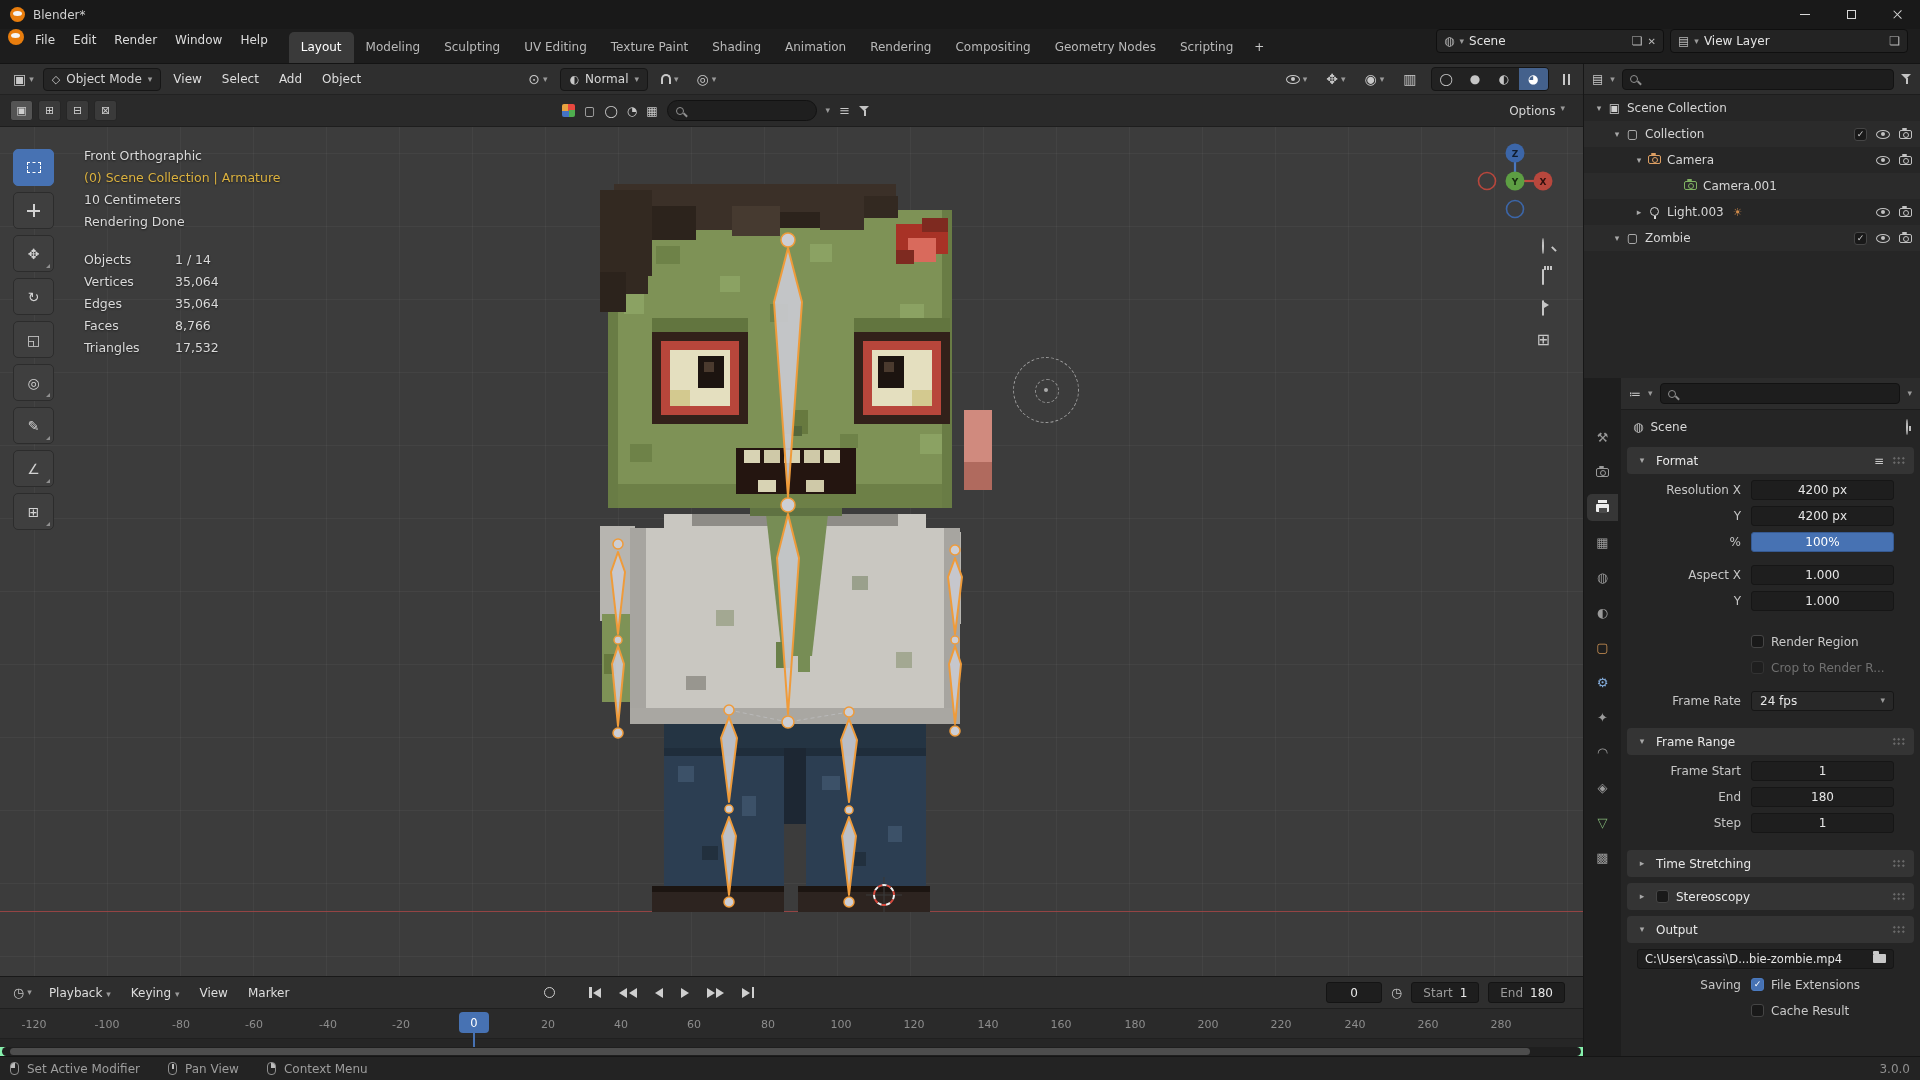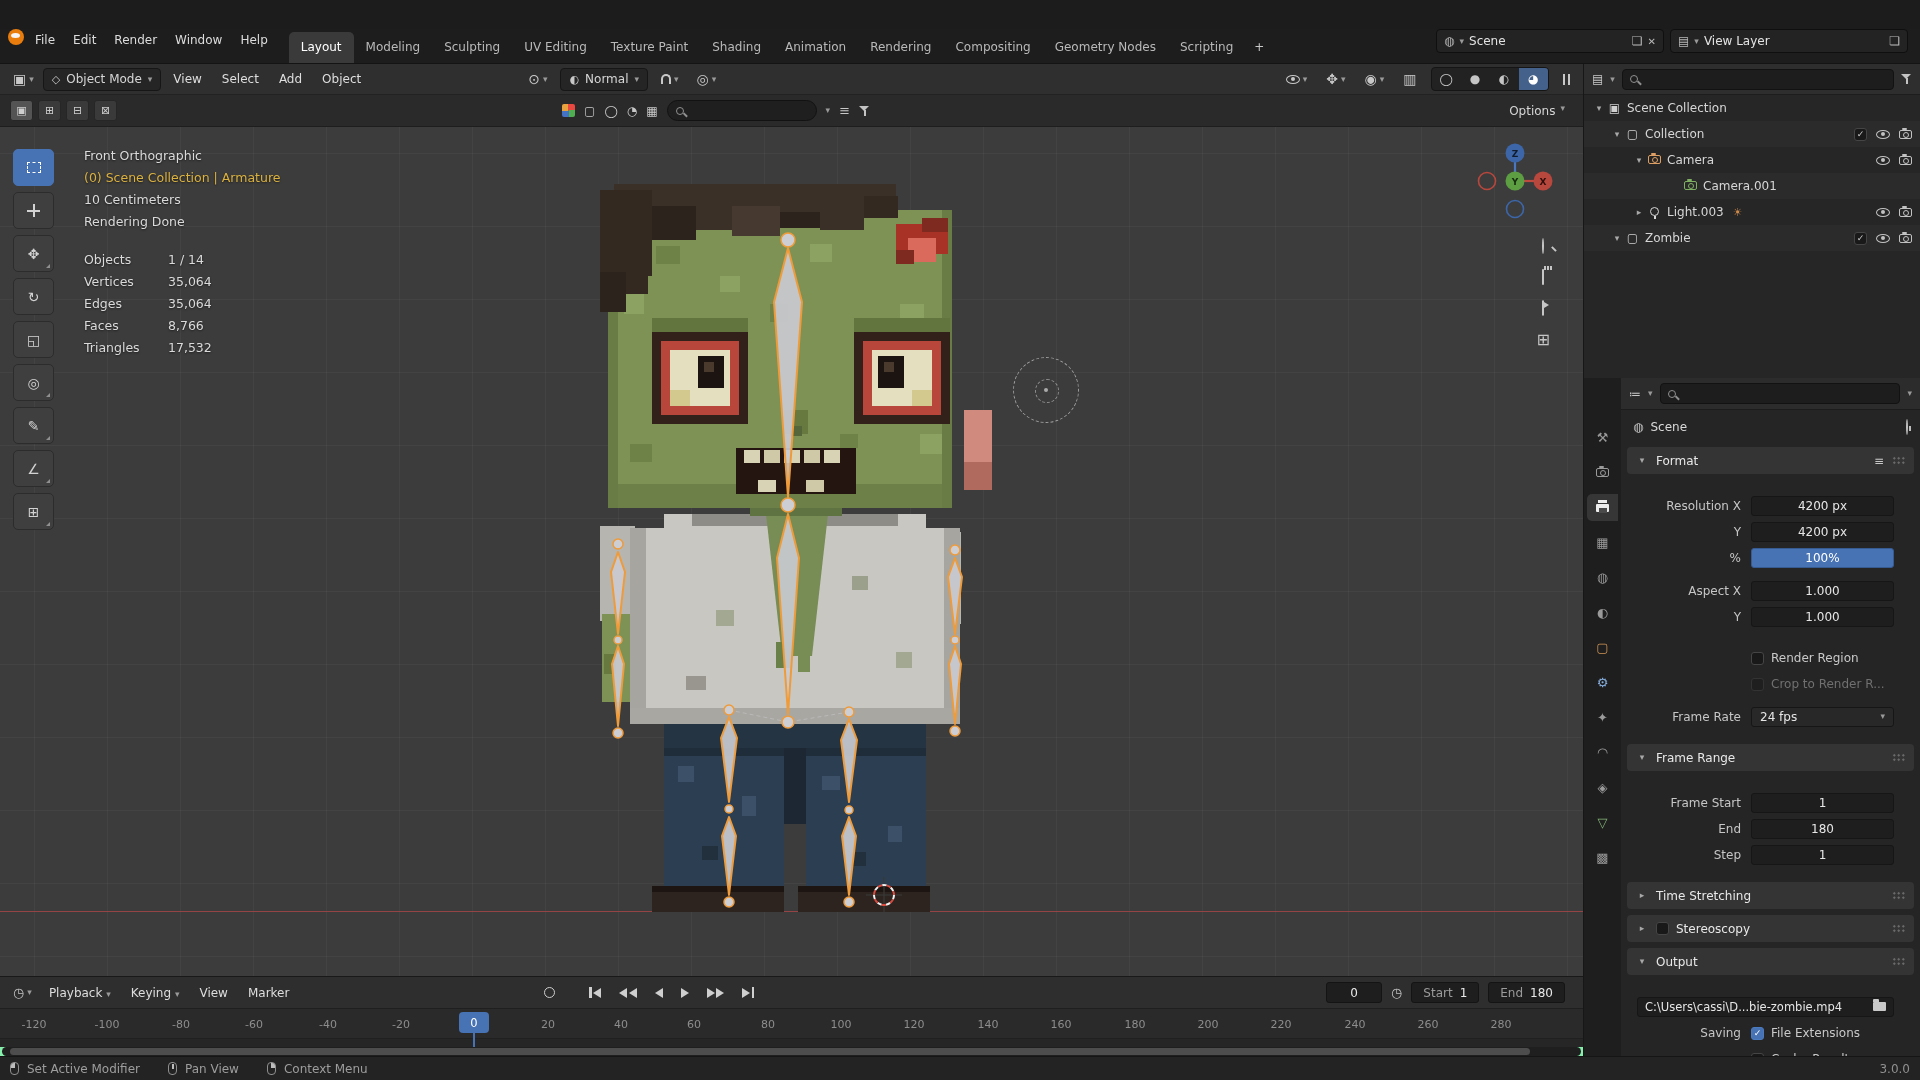--- a/index.html
+++ b/index.html
@@ -77,21 +77,21 @@
   .tool.sub::after{content:"";position:absolute;right:3px;bottom:3px;border-left:4px solid transparent;border-bottom:4px solid #909090}
   .ti-box{width:14px;height:11px;border:1.2px dashed currentColor}
   .ti-cursor{position:relative;width:13px;height:13px}
   .ti-cursor::before{content:"";position:absolute;left:6px;top:0;width:1.5px;height:13px;background:currentColor}
   .ti-cursor::after{content:"";position:absolute;left:0;top:6px;width:13px;height:1.5px;background:currentColor}
   .tg{font-size:14px;line-height:1}
   .ti-move::before{content:"✥"} .ti-rotate::before{content:"↻"} .ti-scale::before{content:"◱"}
   .ti-transform::before{content:"◎"} .ti-annotate::before{content:"✎"} .ti-measure::before{content:"∠"} .ti-cube::before{content:"⊞"}
   .vinfo{position:absolute;left:84px;top:18px;line-height:22px;font-size:12.5px;color:#dadada;text-shadow:0 1px 2px rgba(0,0,0,.55)}
   .vinfo .ctx{color:#dcb23f}
-  .vstats{position:absolute;left:84px;top:122px;display:grid;grid-template-columns:72px auto;column-gap:12px;line-height:22px;font-size:12.5px;color:#dadada;text-shadow:0 1px 2px rgba(0,0,0,.5)}
+  .vstats{position:absolute;left:84px;top:122px;display:grid;grid-template-columns:72px auto;column-gap:19px;line-height:22px;font-size:12.5px;color:#dadada;text-shadow:0 1px 2px rgba(0,0,0,.5)}
   .gizmo{position:absolute;right:26px;top:12px}
   .vnavs{position:absolute;right:33px;top:112px;display:flex;flex-direction:column;gap:17px;align-items:center}
   .i-zoomglass{position:relative;width:11px;height:11px;border:1.6px solid #c6c6c6;border-radius:50%}
   .i-zoomglass::after{content:"";position:absolute;left:8px;top:9px;width:6px;height:1.8px;background:#c6c6c6;transform:rotate(45deg)}
   .i-hand{width:12px;height:13px;border:1.5px solid #c6c6c6;border-radius:4px 4px 5px 5px;position:relative;margin-top:4px}
   .i-hand::before{content:"";position:absolute;left:1px;top:-4px;width:1.5px;height:4px;background:#c6c6c6;box-shadow:3px 0 #c6c6c6,6px 0 #c6c6c6}
   .i-viewcam{width:14px;height:10px;border:1.5px solid #c6c6c6;border-radius:2px;position:relative}
   .i-viewcam::after{content:"";position:absolute;right:-6px;top:1px;border-top:3px solid transparent;border-bottom:3px solid transparent;border-left:5px solid #c6c6c6}
   .i-gridbtn{font-size:16px;color:#c6c6c6;line-height:1}
   .i-gridbtn::before{content:"⊞"}
@@ -138,24 +138,24 @@
   .p-search{flex:1;display:flex;align-items:center;gap:6px;background:#1d1d1d;border:1px solid #121212;border-radius:4px;height:21px;padding:0 7px}
   .p-crumb{height:34px;display:flex;align-items:center;gap:7px;padding:0 12px;color:#dadada;flex:0 0 auto}
   .i-pin{width:6px;height:6px;border:1.5px solid #bdbdbd;border-radius:50%;position:relative;transform:rotate(45deg)}
   .i-pin::after{content:"";position:absolute;left:2px;top:6px;width:1.5px;height:5px;background:#bdbdbd}
   .panel{margin:3px 6px}
   .panel-h{height:27px;background:#343434;border-radius:4px;display:flex;align-items:center;gap:7px;padding:0 8px;color:#e8e8e8}
   .ph-right{margin-left:auto;display:flex;align-items:center;gap:8px}
   .i-preset{color:#c9c9c9;font-size:12px;line-height:1}
   .i-preset::before{content:"≡"}
   .grip{width:14px;height:10px;background-image:radial-gradient(#6e6e6e 1px,transparent 1.2px);background-size:4.5px 4.5px}
-  .panel-b{padding:20px 0 10px;display:flex;flex-direction:column;gap:3px}
+  .panel-b{padding:4px 0 10px;display:flex;flex-direction:column;gap:3px}
   .prow{display:flex;align-items:center;height:23px}
   .plabel{flex:0 0 124px;text-align:right;padding-right:10px;color:#c6c6c6;white-space:nowrap;overflow:hidden}
-  .pfield{flex:1;margin-right:20px;display:flex;align-items:flex-end;gap:7px}
+  .pfield{flex:1;margin-right:20px;display:flex;align-items:flex-start;gap:7px}
   .field{flex:1;height:20px;background:#1e1e1e;border:1px solid #161616;border-radius:3px;display:flex;align-items:center;justify-content:center;color:#e6e6e6}
   .field.slider{background:#4772b3;border-color:#365a92;color:#fff}
   .field.drop{justify-content:space-between;padding:0 8px;background:#282828}
   .cblabel{color:#c9c9c9;white-space:nowrap}
   .cblabel.dis{color:#707070}
   .pathrow{display:flex;align-items:center;gap:6px;height:23px;padding:0 20px 0 10px}
   .field.path{justify-content:space-between;padding:0 7px;font-size:11.5px;white-space:nowrap;overflow:hidden}
   .i-folder{display:inline-block;width:13px;height:9px;background:#c9c9c9;border-radius:1px;position:relative;flex:0 0 auto}
   .i-folder::before{content:"";position:absolute;left:0;top:-3px;width:6px;height:3px;background:#c9c9c9;border-radius:1px 1px 0 0}
 
@@ -189,20 +189,37 @@
   .m-left::before{content:"";position:absolute;left:0;top:0;width:4px;height:5px;background:#bdbdbd;border-radius:3px 0 0 0}
   .m-mid::before{content:"";position:absolute;left:2.8px;top:1px;width:2px;height:5px;background:#bdbdbd}
   .m-right::before{content:"";position:absolute;right:0;top:0;width:4px;height:5px;background:#bdbdbd;border-radius:0 3px 0 0}
   .version{margin-left:auto;color:#8f8f8f}
 </style>
 </head>
 <body>
 
 <div class="app">
 
+  <div class="titlebar">
+    <div class="tb-left">
+      <span class="blogo"></span>
+      <span>Blender*</span>
+    </div>
+    <div class="tb-controls">
+      <span class="wbtn">
+          <span class="i-min"></span>
+        </span>
+      <span class="wbtn">
+          <span class="i-max"></span>
+        </span>
+      <span class="wbtn">
+          <span class="i-close"></span>
+        </span>
+    </div>
+  </div>
 
   <div class="menubar">
     <span class="blogo" style="width:16px;height:16px;margin-right:2px"></span>
     <span class="menu">File</span>
     <span class="menu">Edit</span>
     <span class="menu">Render</span>
     <span class="menu">Window</span>
     <span class="menu">Help</span>
     <div class="tabs">
       <span class="tab active">Layout</span>

